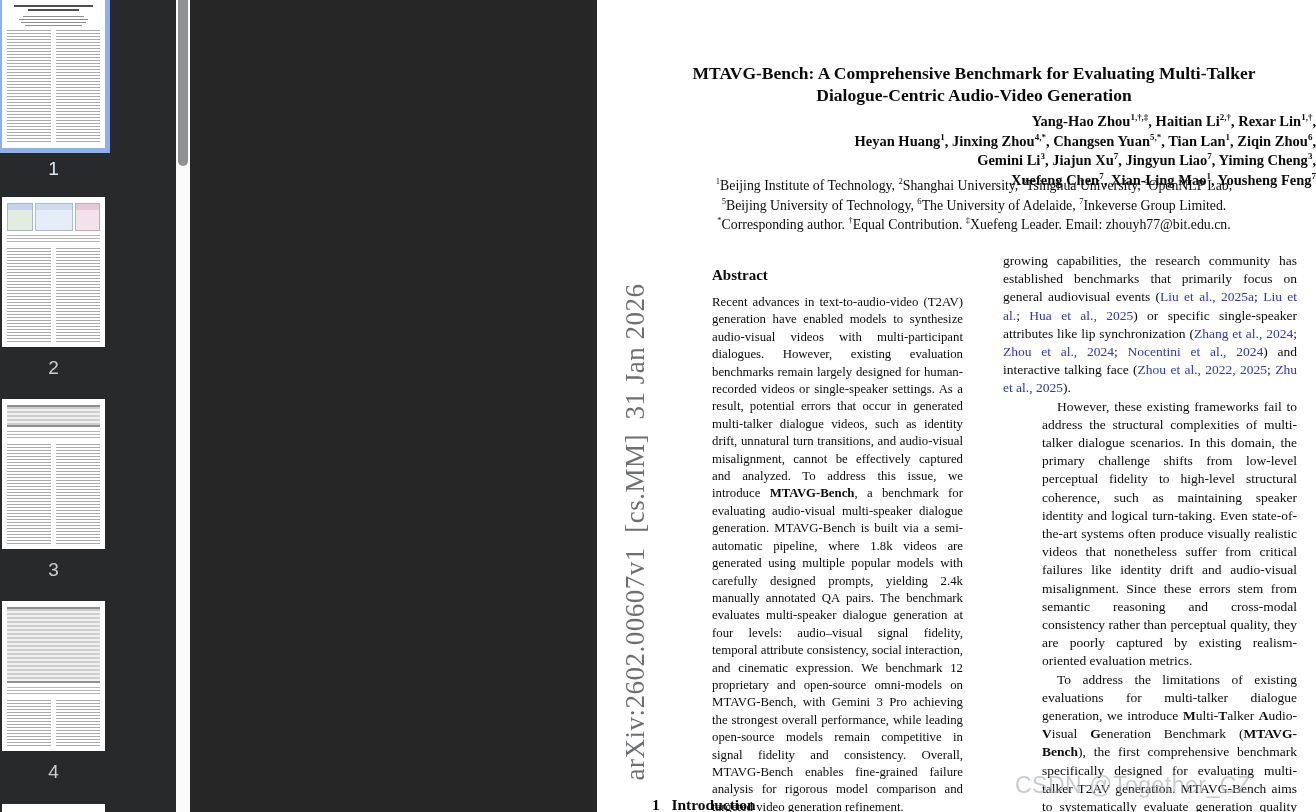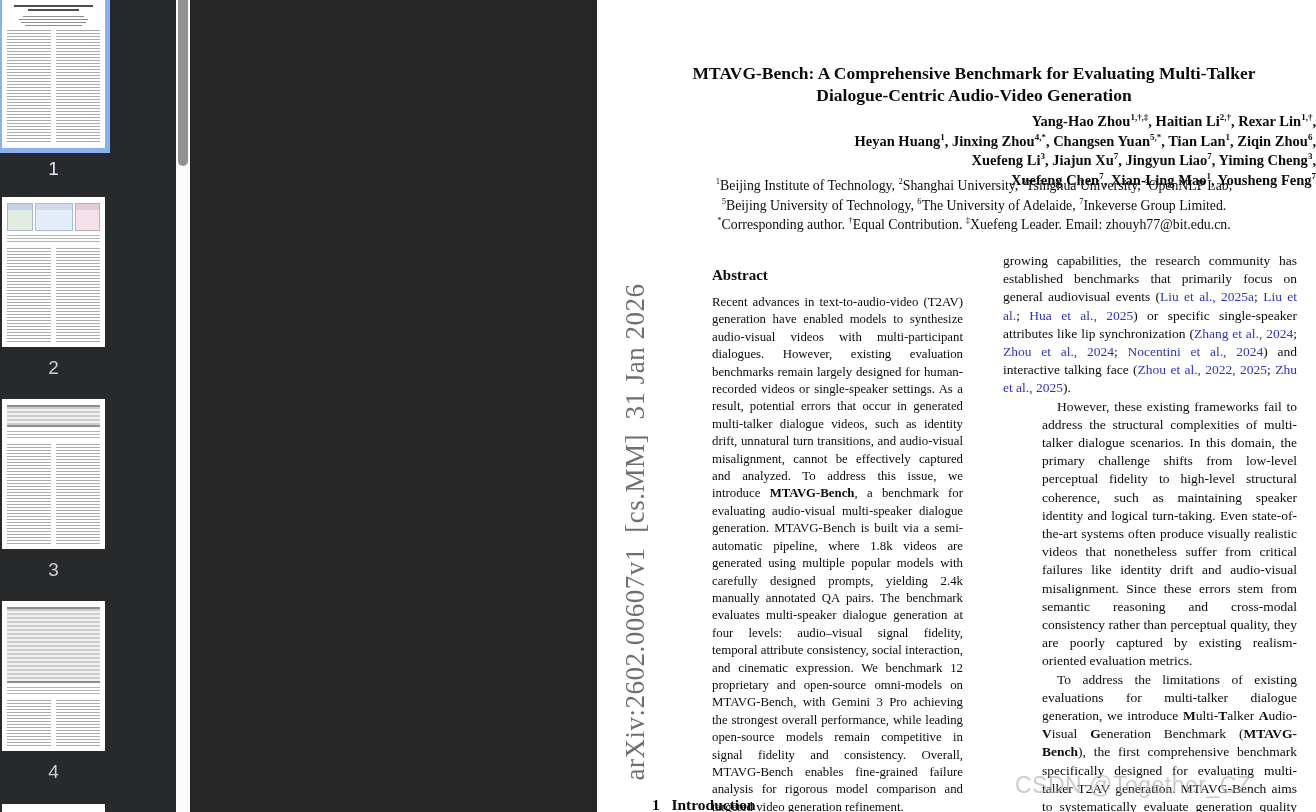--- a/index.html
+++ b/index.html
@@ -189,21 +189,21 @@
       <div class="arxiv-stamp">arXiv:2602.00607v1&nbsp; [cs.MM]&nbsp; 31 Jan 2026</div>
 
       <div class="title-block">
         <div class="title-line">MTAVG-Bench: A Comprehensive Benchmark for Evaluating Multi-Talker</div>
         <div class="title-line">Dialogue-Centric Audio-Video Generation</div>
       </div>
 
       <div class="authors-block">
         <div class="author-line"><span class="seg-b">Yang-Hao Zhou</span><sup class="seg-bsup">1,†,‡</sup><span class="seg-b">, Haitian Li</span><sup class="seg-bsup">2,†</sup><span class="seg-b">, Rexar Lin</span><sup class="seg-bsup">1,†</sup><span class="seg-b">,</span></div>
         <div class="author-line"><span class="seg-b">Heyan Huang</span><sup class="seg-bsup">1</sup><span class="seg-b">, Jinxing Zhou</span><sup class="seg-bsup">4,*</sup><span class="seg-b">, Changsen Yuan</span><sup class="seg-bsup">5,*</sup><span class="seg-b">, Tian Lan</span><sup class="seg-bsup">1</sup><span class="seg-b">, Ziqin Zhou</span><sup class="seg-bsup">6</sup><span class="seg-b">,</span></div>
-        <div class="author-line"><span class="seg-b">Xuefeng Li</span><sup class="seg-bsup">3</sup><span class="seg-b">, Jiajun Xu</span><sup class="seg-bsup">7</sup><span class="seg-b">, Jingyun Liao</span><sup class="seg-bsup">7</sup><span class="seg-b">, Yiming Cheng</span><sup class="seg-bsup">3</sup><span class="seg-b">,</span></div>
+        <div class="author-line"><span class="seg-b">Gemini Li</span><sup class="seg-bsup">3</sup><span class="seg-b">, Jiajun Xu</span><sup class="seg-bsup">7</sup><span class="seg-b">, Jingyun Liao</span><sup class="seg-bsup">7</sup><span class="seg-b">, Yiming Cheng</span><sup class="seg-bsup">3</sup><span class="seg-b">,</span></div>
         <div class="author-line"><span class="seg-b">Xuefeng Chen</span><sup class="seg-bsup">7</sup><span class="seg-b">, Xian-Ling Mao</span><sup class="seg-bsup">1</sup><span class="seg-b">, Yousheng Feng</span><sup class="seg-bsup">7</sup></div>
       </div>
 
       <div class="affil-block">
         <div class="affil-line"><sup class="seg-sup">1</sup><span class="seg-p">Beijing Institute of Technology, </span><sup class="seg-sup">2</sup><span class="seg-p">Shanghai University, </span><sup class="seg-sup">3</sup><span class="seg-p">Tsinghua University, </span><sup class="seg-sup">4</sup><span class="seg-p">OpenNLP Lab,</span></div>
         <div class="affil-line"><sup class="seg-sup">5</sup><span class="seg-p">Beijing University of Technology, </span><sup class="seg-sup">6</sup><span class="seg-p">The University of Adelaide, </span><sup class="seg-sup">7</sup><span class="seg-p">Inkeverse Group Limited.</span></div>
         <div class="affil-line"><sup class="seg-sup">*</sup><span class="seg-p">Corresponding author. </span><sup class="seg-sup">†</sup><span class="seg-p">Equal Contribution. </span><sup class="seg-sup">‡</sup><span class="seg-p">Xuefeng Leader. Email: zhouyh77@bit.edu.cn.</span></div>
       </div>
 
       <div class="abstract-head">Abstract</div>

